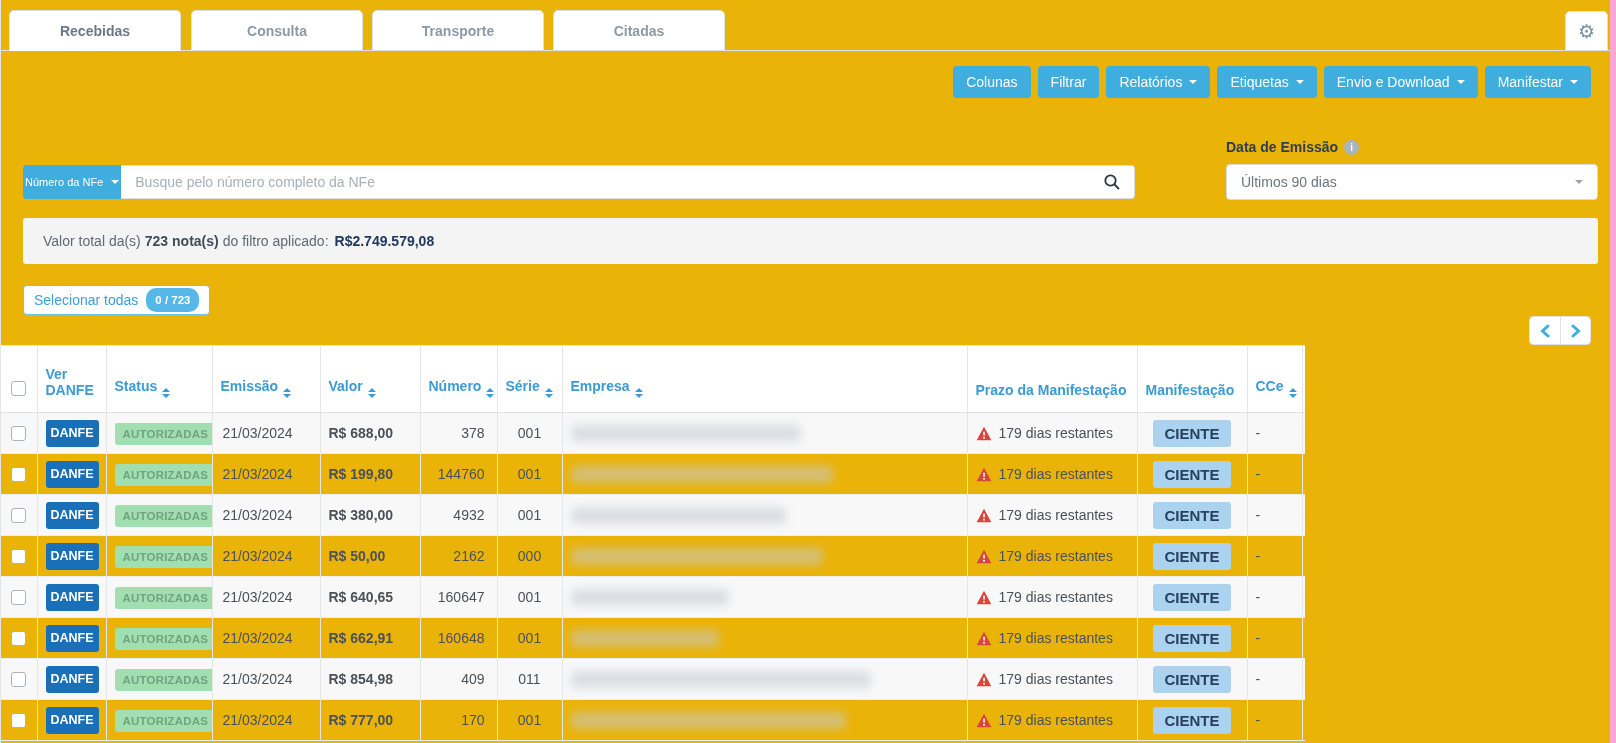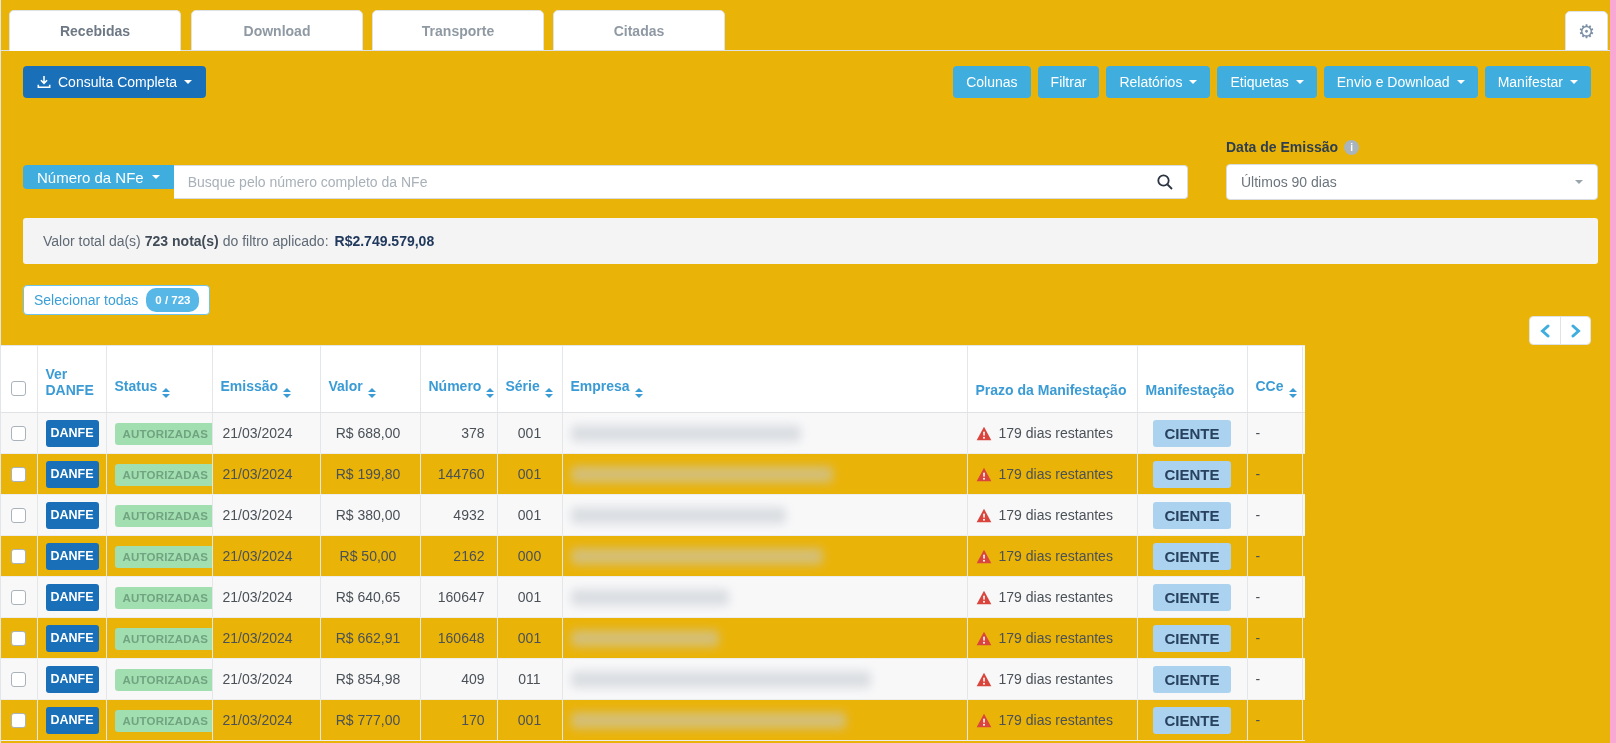--- a/index.html
+++ b/index.html
@@ -37,21 +37,21 @@
     color:#2c3e50; display:flex; align-items:center; gap:6px; }
   .info-icon { width:15px; height:15px; border-radius:50%; background:#a9b4bc; color:#fff;
     font-size:10px; font-weight:bold; display:inline-flex; align-items:center;
     justify-content:center; font-style:normal; }
   .date-select { position:absolute; left:1225px; top:164px; width:372px; height:36px;
     border:1px solid #d8dce0; border-radius:4px; background:#fff; display:flex;
     align-items:center; padding:0 14px; font-size:14px; color:#6c757d; cursor:pointer; }
   .date-select .caret { margin-left:auto; }
 
   .search-group { position:absolute; left:22px; top:165px; height:34px; display:flex; }
-  .search-type { height:24px; border-radius:4px 0 0 4px; padding:0 14px; gap:8px; font-size:15px; }
+  .search-type { height:34px; border-radius:4px 0 0 4px; padding:0 2px; gap:8px; font-size:11px; }
   .search-input { width:1014px; height:34px; border:1px solid #d8dce0; border-left:none;
     border-radius:0 4px 4px 0; padding:0 40px 0 14px; font-size:14px; color:#444;
     font-family:inherit; outline:none; }
   .search-input::placeholder { color:#a8b0b8; }
   .search-icon { position:absolute; right:14px; top:8px; cursor:pointer; }
 
   
   .summary-bar { position:absolute; left:22px; top:218px; width:1575px; height:46px;
     background:#f4f4f5; border-radius:3px; display:flex; align-items:center;
     padding-left:20px; font-size:14px; color:#5f6a75; }
@@ -75,21 +75,21 @@
     table-layout:fixed; }
   th, td { border-left:1px solid #e4e7ea; font-size:14px; overflow:hidden; white-space:nowrap; }
   th:first-child, td:first-child { border-left:none; }
   thead th { height:67px; vertical-align:bottom; padding:0 8px 14px 8px; text-align:left;
     color:#3a9bd5; font-size:14px; border-top:1px solid #e4e7ea; border-bottom:1px solid #e0e3e6;
     background:#fff; }
   tbody td { height:41px; color:#4a5157; border-bottom:1px solid #ecedee; padding:0 8px; }
   tbody tr:nth-child(odd) td { background:#f8f8f9; }
   th.c-numero { text-align:right; }
   td.c-emissao { padding-left:10px; }
-  td.c-valor { text-align:center; padding-right:12px; }
+  td.c-valor { text-align:left; padding-right:12px;font-weight:bold; }
   td.c-numero { text-align:right; padding-right:12px; }
   td.c-serie, th.c-serie-h { text-align:center; }
   td.c-manif { text-align:center; }
   .sort { display:inline-flex; flex-direction:column; gap:2px; margin-left:5px; vertical-align:-1px; }
   .sort i { width:0; height:0; border-left:4px solid transparent; border-right:4px solid transparent; }
   .sort .up { border-bottom:4px solid #3a9bd5; }
   .sort .down { border-top:4px solid #3a9bd5; }
 
   .cb { appearance:none; width:15px; height:15px; border:1.5px solid #aab2ba; border-radius:3px;
     background:#fff; cursor:pointer; display:block; margin:0 auto; }
@@ -104,35 +104,27 @@
   .blur-bar { height:17px; border-radius:4px; background:#c3c9cf; opacity:.55; filter:blur(5px); }
   .blur-bar.chave { height:15px; }
 </style>
 </head>
 <body>
 
 <div id="app">
 
   <div class="tabs-line"></div>
   <div class="tab active" style="left:8px">Recebidas</div>
-  <div class="tab" style="left:190px">Download</div>
+  <div class="tab" style="left:190px">Consulta</div>
   <div class="tab" style="left:371px">Transporte</div>
   <div class="tab" style="left:552px">Citadas</div>
   <div class="tab-gear">
     <span class="gear-glyph">⚙</span>
   </div>
 
-  <button class="btn btn-dark" id="consulta-btn">
-    <svg width="14" height="14" viewBox="0 0 16 16">
-        <path d="M8 1v8M4.5 6L8 9.5 11.5 6" stroke="#fff" stroke-width="1.8" fill="none"></path>
-        <path d="M1.5 11v3h13v-3" stroke="#fff" stroke-width="1.8" fill="none"></path>
-      </svg>
-    <span>Consulta Completa</span>
-    <span class="caret"></span>
-  </button>
 
   <div class="toolbar-right">
     <button class="btn btn-sky">
         <span>Colunas</span>
       </button>
     <button class="btn btn-sky">
         <span>Filtrar</span>
       </button>
     <button class="btn btn-sky">
         <span>Relatórios</span>

